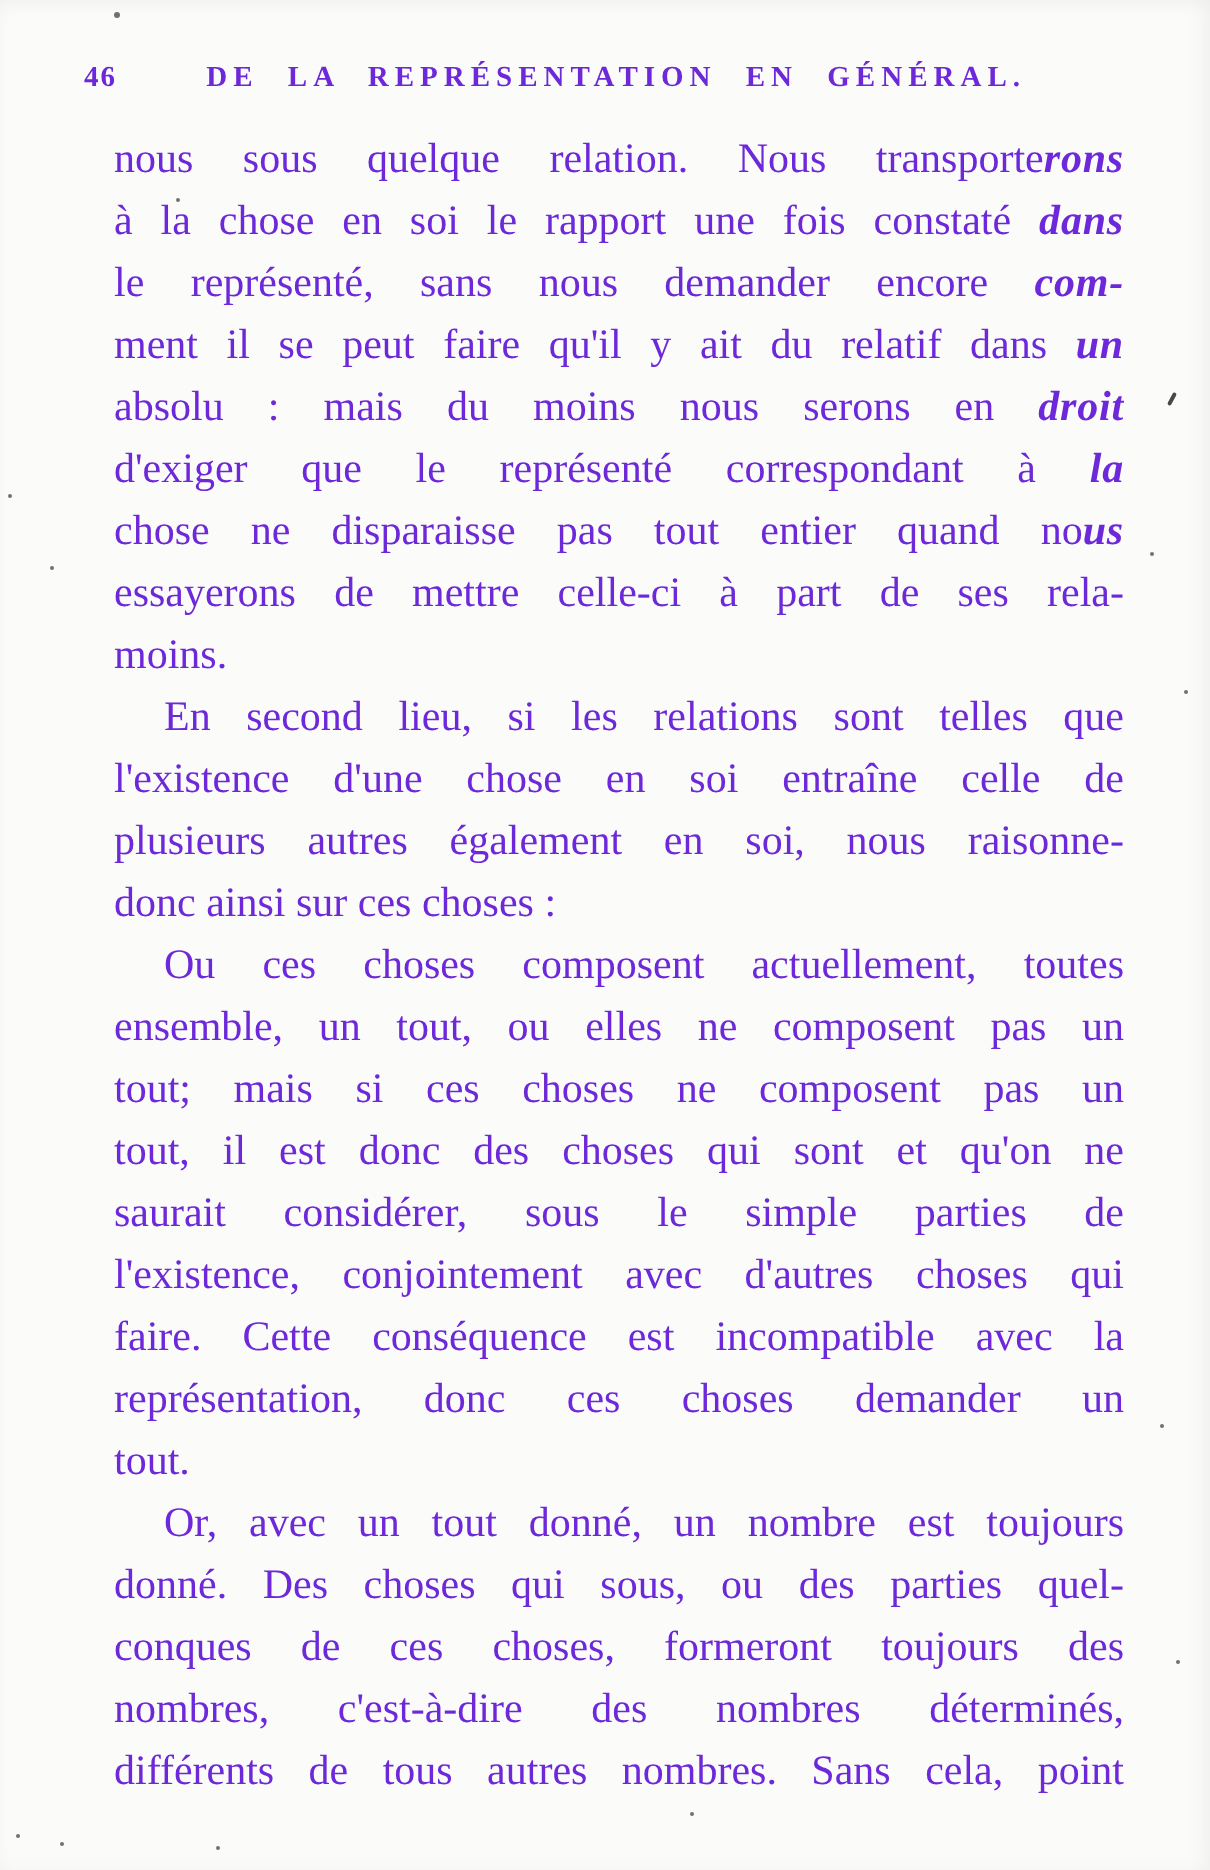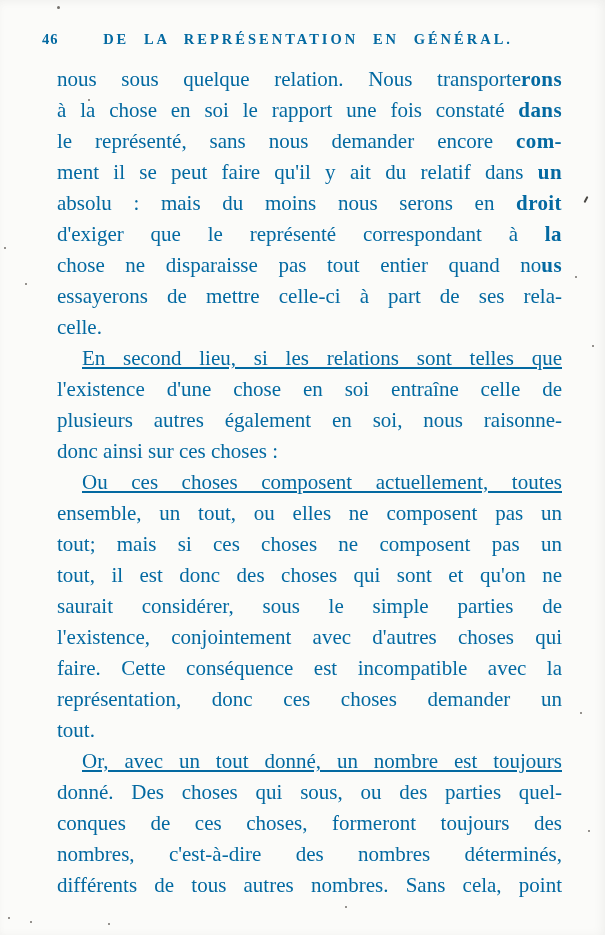--- a/index.html
+++ b/index.html
@@ -5,21 +5,21 @@
   html, body { margin: 0; padding: 0; }
   body {
     width: 605px; height: 935px;
     background: #f6f6f4;
     font-family: "Liberation Serif", "DejaVu Serif", serif;
   }
   .page {
     position: relative;
     width: 605px; height: 935px;
     background: #fbfbf9;
-    color: #0369a1;
+    color: #6d28d9;
     overflow: hidden;
     box-shadow: inset -4px 0 10px rgba(0,0,0,0.035), inset 0 4px 8px rgba(0,0,0,0.02);
   }
   .header {
     position: absolute;
     top: 30px; left: 42px; right: 92px;
     display: flex;
     align-items: baseline;
     font-weight: 700;
     font-size: 14.5px;
@@ -42,22 +42,22 @@
   }
   .paragraph { margin: 0; }
   .line {
     height: 31px;
     overflow: hidden;
     text-align: justify;
     text-align-last: justify;
     white-space: normal;
   }
   .line.short { text-align-last: left; }
-  .line.indent { text-indent: 25px; text-decoration: underline; }
-  .b { font-weight: 700; letter-spacing: 0.4px; }
+  .line.indent { text-indent: 25px; }
+  .b { font-weight: 700; letter-spacing: 0.4px; font-style: italic; }
   .speck {
     position: absolute;
     background: #46423c;
     border-radius: 50%;
     opacity: 0.75;
   }
   .tick {
     position: absolute;
     width: 2px; height: 7px;
     background: #2a2824;
@@ -79,21 +79,21 @@
   <div class="body" id="text-body">
       <div class="paragraph">
         <div class="line">nous sous quelque relation. Nous transporte<span class="b">rons</span></div>
         <div class="line">à la chose en soi le rapport une fois constaté <span class="b">dans</span></div>
         <div class="line">le représenté, sans nous demander encore <span class="b">com-</span></div>
         <div class="line">ment il se peut faire qu'il y ait du relatif dans <span class="b">un</span></div>
         <div class="line">absolu : mais du moins nous serons en <span class="b">droit</span></div>
         <div class="line">d'exiger que le représenté correspondant à <span class="b">la</span></div>
         <div class="line">chose ne disparaisse pas tout entier quand no<span class="b">us</span></div>
         <div class="line">essayerons de mettre celle-ci à part de ses rela-</div>
-        <div class="line short">celle.</div>
+        <div class="line short">moins.</div>
       </div>
       <div class="paragraph">
         <div class="line indent">En second lieu, si les relations sont telles que</div>
         <div class="line">l'existence d'une chose en soi entraîne celle de</div>
         <div class="line">plusieurs autres également en soi, nous raisonne-</div>
         <div class="line short">donc ainsi sur ces choses :</div>
       </div>
       <div class="paragraph">
         <div class="line indent">Ou ces choses composent actuellement, toutes</div>
         <div class="line">ensemble, un tout, ou elles ne composent pas un</div>

